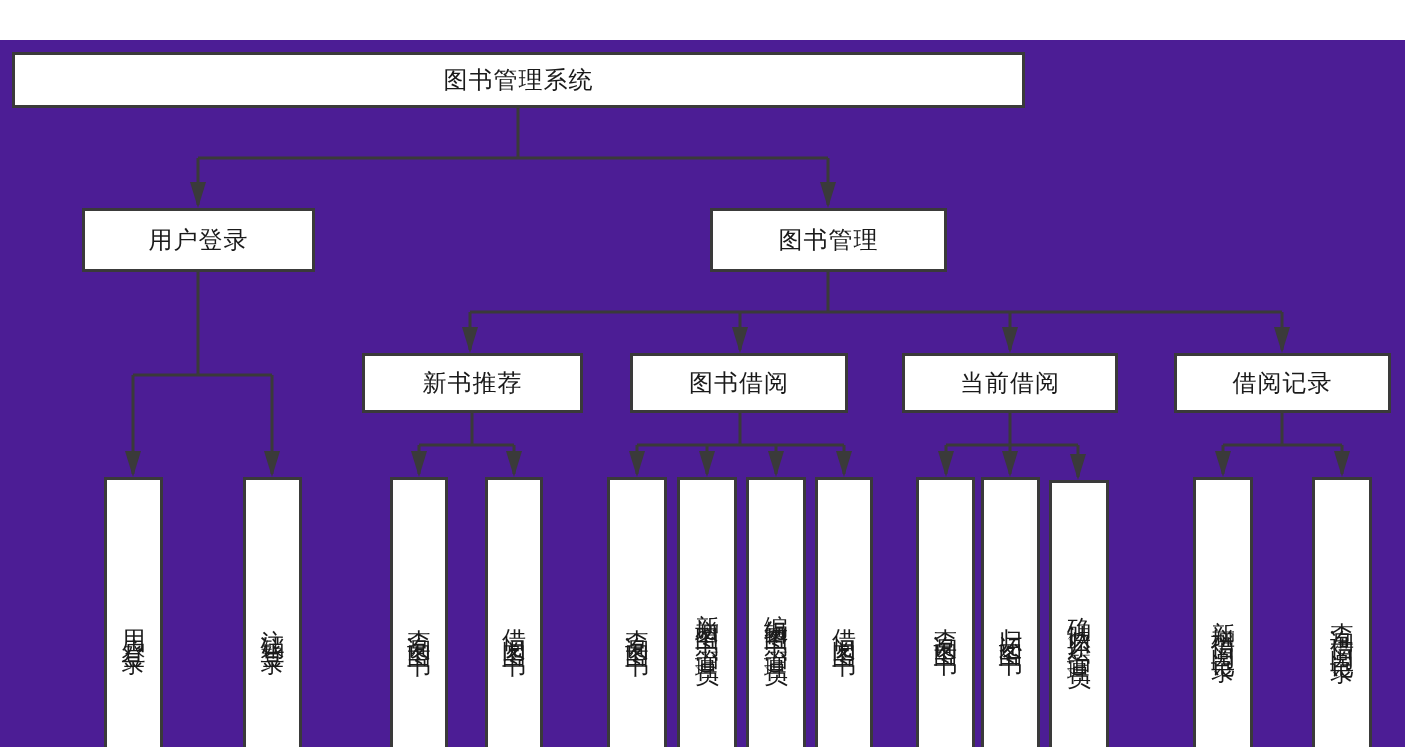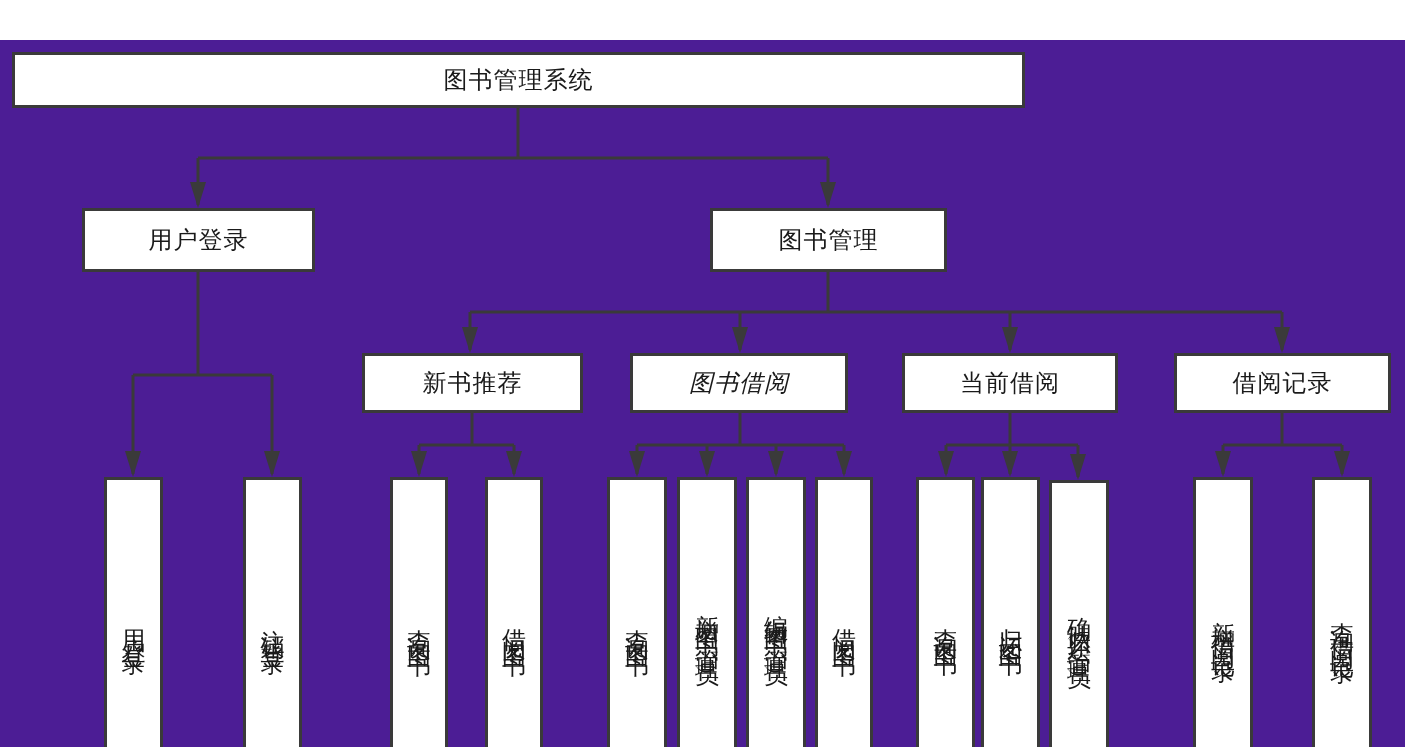--- a/index.html
+++ b/index.html
@@ -96,21 +96,21 @@
       <polygon points="1334,411 1350,411 1342,437"></polygon>
     </g>
   </svg>
 
   <div class="box" style="left:12px; top:12px; width:1013px; height:56px;">图书管理系统</div>
 
   <div class="box" style="left:82px; top:168px; width:233px; height:64px;">用户登录</div>
   <div class="box" style="left:710px; top:168px; width:237px; height:64px;">图书管理</div>
 
   <div class="box" style="left:362px; top:313px; width:221px; height:60px;">新书推荐</div>
-  <div class="box" style="left:630px; top:313px; width:218px; height:60px;font-style:italic;">图书借阅</div>
+  <div class="box" style="left:630px; top:313px; width:218px; height:60px;">图书借阅</div>
   <div class="box" style="left:902px; top:313px; width:216px; height:60px;font-family:Liberation Serif, serif;">当前借阅</div>
   <div class="box" style="left:1174px; top:313px; width:217px; height:60px;">借阅记录</div>
 
   <div class="box v" style="left:104px; top:437px; width:59px; height:298px;">用户登录</div>
   <div class="box v" style="left:243px; top:437px; width:59px; height:298px;">注销登录</div>
 
   <div class="box v" style="left:390px; top:437px; width:58px; height:298px;">查询图书</div>
   <div class="box v" style="left:485px; top:437px; width:58px; height:298px;">借阅图书</div>
 
   <div class="box v" style="left:607px; top:437px; width:60px; height:298px;">查询图书</div>

